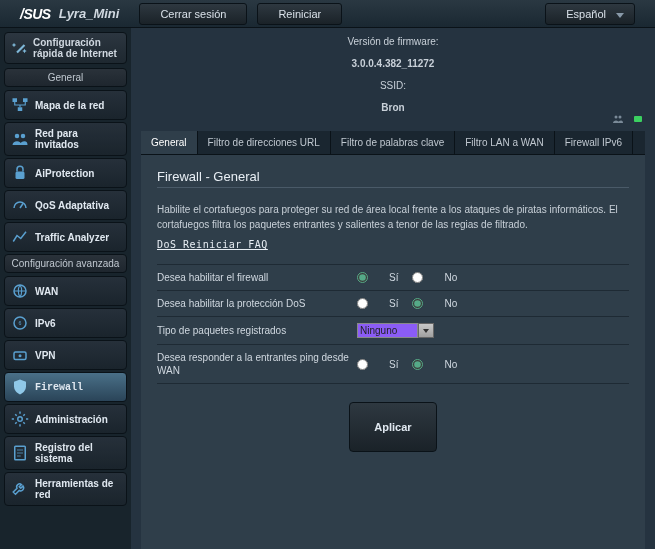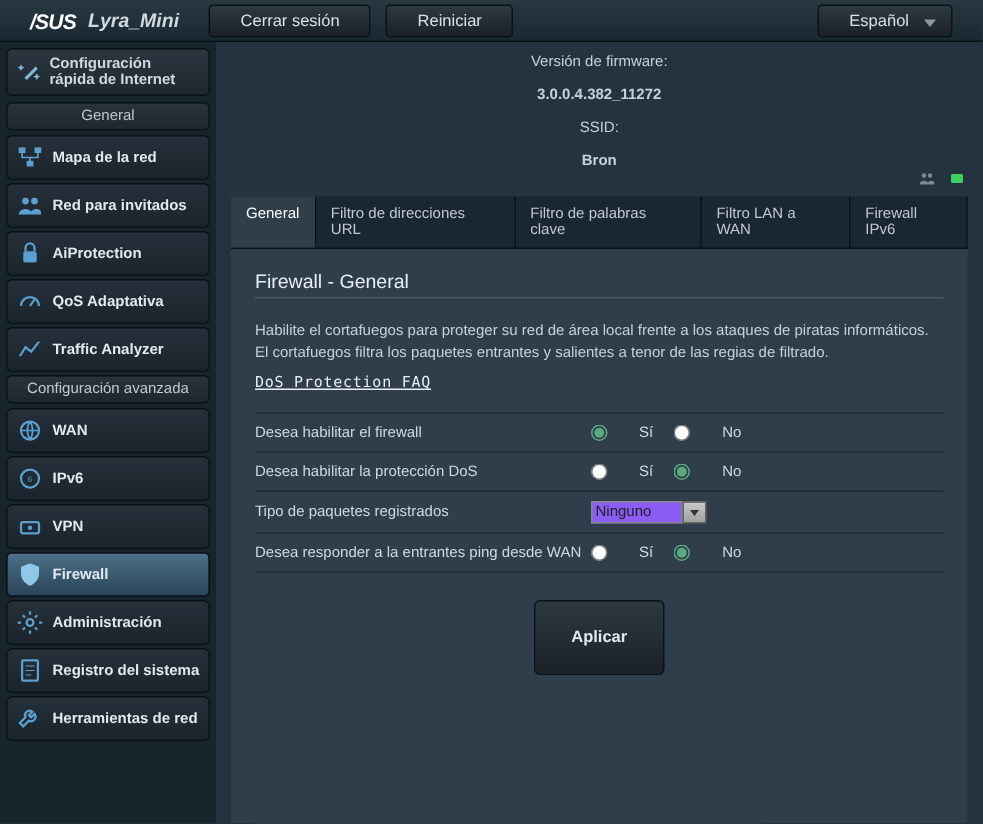--- a/index.html
+++ b/index.html
@@ -9,29 +9,29 @@
 .logo { font-weight: bold; font-size: 14px; font-style: italic; letter-spacing: -0.5px; margin-right: 8px; }
 .model { font-size: 13px; font-style: italic; font-weight: bold; color: #d0d8e0; }
 .hbtn { margin-left: 20px; background: linear-gradient(#2e3840,#1a2228); border: 1px solid #0a1218; border-radius: 3px; padding: 4px 20px; color: #d8e0e8; font-size: 11px; cursor: pointer; }
 .hbtn:last-of-type { margin-left: 10px; }
 .lang { margin-left: auto; }
 .lang .hbtn { padding-right: 28px; position: relative; margin-left: 0; }
 .lang .hbtn::after { content: ""; position: absolute; right: 10px; top: 9px; border-left: 4px solid transparent; border-right: 4px solid transparent; border-top: 5px solid #8899a8; }
 
 .content { display: flex; height: calc(100% - 28px); }
 
-.sidebar { width: 144px; background: #18242c; padding: 4px; overflow: hidden; }
+.sidebar { width: 131px; background: #18242c; padding: 4px; overflow: hidden; }
 .quick { background: linear-gradient(#2c3640,#1e2830); border: 1px solid #0a1218; border-radius: 4px; padding: 4px 6px; display: flex; align-items: center; margin-bottom: 4px; cursor: pointer; }
 .quick-icon { width: 18px; height: 18px; margin-right: 4px; flex-shrink: 0; }
 .quick-text { font-size: 10px; font-weight: bold; color: #d0d8e0; line-height: 1.1; }
 
 .section-hdr { background: linear-gradient(#2a323a,#1e262e); border: 1px solid #0a1218; border-radius: 4px; padding: 3px 0; text-align: center; font-size: 10px; color: #c0c8d0; margin-bottom: 3px; }
 
 .nav-item { background: linear-gradient(#26303a,#1a242c); border: 1px solid #0a1218; border-radius: 4px; padding: 5px 6px; display: flex; align-items: center; margin-bottom: 2px; cursor: pointer; }
-.nav-item.active { background: linear-gradient(#4a7088,#2a4458); }
+.nav-item.active { background: linear-gradient(#4a7088,#2a4458); font-family: Liberation Mono, monospace; }
 .nav-icon { width: 18px; height: 18px; margin-right: 6px; flex-shrink: 0; }
 .nav-label { font-size: 10px; font-weight: bold; color: #e0e8f0; line-height: 1.1; }
 
 .main { flex: 1; background: #253340; padding: 8px 10px; overflow: hidden; }
 .fwline { font-size: 10px; color: #c8d0d8; margin-bottom: 6px; display: flex; align-items: center; flex-direction: column; }
 .fwline b { font-weight: bold; }
 .status-icons { margin-left: auto; display: flex; gap: 6px; }
 .sicon { width: 14px; height: 12px; }
 
 .tabs { display: flex; background: #1a2630; border-bottom: 1px solid #0a1218; }
@@ -40,21 +40,21 @@
 
 .panel { background: #2f3e4a; padding: 14px 16px; min-height: 420px; }
 .ptitle { font-size: 13px; color: #e8eef4; margin-bottom: 3px; }
 .pdiv { height: 1px; background: #4a5a68; margin-bottom: 14px; }
 .desc { font-size: 10px; color: #c8d0d8; line-height: 1.5; margin-bottom: 6px; }
 .faq { font-size: 10px; color: #e8eef4; text-decoration: underline; font-family: monospace; letter-spacing: 0.5px; cursor: pointer; }
 
 .form { margin-top: 14px; }
 .row { display: flex; align-items: center; border-top: 1px solid #1e2a34; padding: 6px 0; }
 .row:last-child { border-bottom: 1px solid #1e2a34; }
-.rlabel { width: 224px; font-size: 10px; color: #d0d8e0; line-height: 1.3; }
+.rlabel { width: 200px; font-size: 10px; color: #d0d8e0; line-height: 1.3; }
 .rctrl { font-size: 10px; color: #d0d8e0; display: flex; align-items: center; gap: 4px; }
 .rctrl label { margin-right: 10px; display: inline-flex; align-items: center; gap: 21px; }
 .rctrl input[type=radio] { accent-color: #5a8; width: 11px; height: 11px; }
 .sel { background: #8b5cf6; color: #222; border: 1px solid #888; font-size: 10px; padding: 1px 2px; width: 61px; }
 .selwrap { display: inline-flex; }
 .selbtn { width: 16px; background: linear-gradient(#c8c8c8,#a0a0a0); border: 1px solid #666; display: flex; align-items: center; justify-content: center; }
 .selbtn::after { content: ""; border-left: 3px solid transparent; border-right: 3px solid transparent; border-top: 4px solid #333; }
 
 .apply-wrap { text-align: center; margin-top: 18px; }
 .apply { background: linear-gradient(#2e3840,#1a2228); border: 1px solid #0a1218; border-radius: 4px; padding: 18px 24px; color: #e0e8f0; font-size: 11px; font-weight: bold; cursor: pointer; }
@@ -197,21 +197,21 @@
       <div class="tab">Filtro de direcciones URL</div>
       <div class="tab">Filtro de palabras clave</div>
       <div class="tab">Filtro LAN a WAN</div>
       <div class="tab">Firewall IPv6</div>
     </div>
 
     <div class="panel">
       <div class="ptitle">Firewall - General</div>
       <div class="pdiv"></div>
       <div class="desc">Habilite el cortafuegos para proteger su red de área local frente a los ataques de piratas informáticos. El cortafuegos filtra los paquetes entrantes y salientes a tenor de las regias de filtrado.</div>
-      <a class="faq">DoS Protection FAQ</a>
+      <a class="faq">DoS Reiniciar FAQ</a>
 
       <div class="form">
         <div class="row">
           <div class="rlabel">Desea habilitar el firewall</div>
           <div class="rctrl">
             <label>
                 <input type="radio" name="r1" checked="" style="">
                 <span>Sí</span>
               </label>
             <label>

